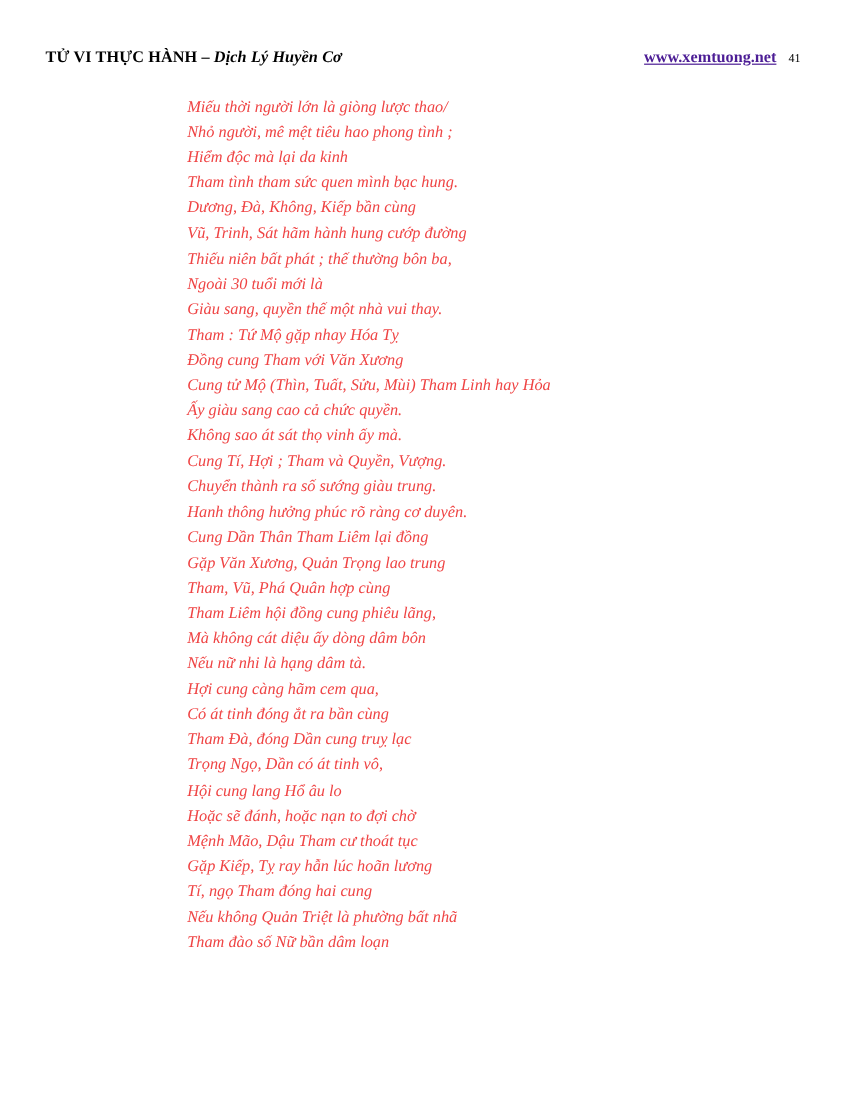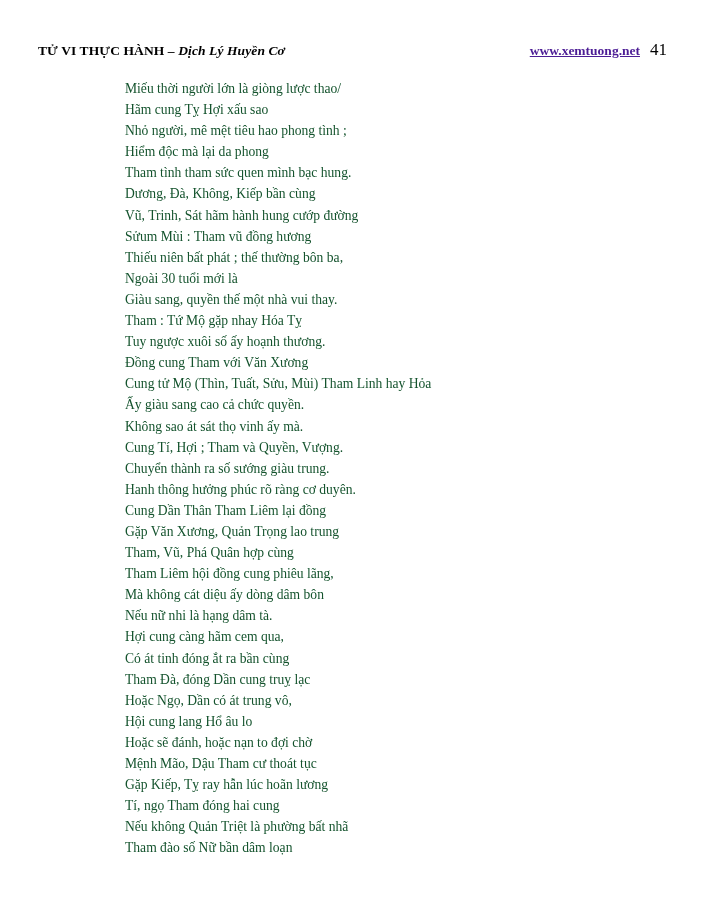--- a/index.html
+++ b/index.html
@@ -49,81 +49,80 @@
     white-space: nowrap;
   }
   .site-link {
     color: #4c1d95;
     text-decoration: underline;
     font-weight: bold;
     font-size: 13.5px;
     font-family: "Liberation Serif", serif;
   }
   .page-number {
-    font-size: 17px;
+    font-size: 10px;
     font-family: "Liberation Serif", serif;
     color: #000000;
   }
   .body-block {
     position: absolute;
     top: 78px;
     left: 125px;
     right: 40px;
   }
   .line {
+    font-style: italic;
     font-size: 13.6px;
     line-height: 21.1px;
     white-space: pre;
-    color: #14532d;
+    color: #ef4444;
+    margin-left: 31px;
   }
 </style>
 </head>
 <body>
 
 <div class="page">
 
   <div class="header">
     <div class="header-left"><span>TỬ VI THỰC HÀNH</span><span> – </span><span class="italic-part">Dịch Lý Huyền Cơ</span></div>
     <div class="header-right">
       <a class="site-link" href="#">www.xemtuong.net</a>
       <span class="page-number">41</span>
     </div>
   </div>
 
   <div class="body-block">
     <div class="line">Miếu thời người lớn là giòng lược thao/</div>
-    <div class="line">Hãm cung Tỵ Hợi xấu sao</div>
     <div class="line">Nhỏ người, mê mệt tiêu hao phong tình ;</div>
-    <div class="line">Hiểm độc mà lại da phong</div>
+    <div class="line">Hiểm độc mà lại da kinh</div>
     <div class="line">Tham tình tham sức quen mình bạc hung.</div>
     <div class="line">Dương, Đà, Không, Kiếp bần cùng</div>
     <div class="line">Vũ, Trinh, Sát hãm hành hung cướp đường</div>
-    <div class="line">Sửum Mùi : Tham vũ đồng hương</div>
     <div class="line">Thiếu niên bất phát ; thế thường bôn ba,</div>
     <div class="line">Ngoài 30 tuổi mới là</div>
     <div class="line">Giàu sang, quyền thế một nhà vui thay.</div>
     <div class="line">Tham : Tứ Mộ gặp nhay Hóa Tỵ</div>
-    <div class="line">Tuy ngược xuôi số ấy hoạnh thương.</div>
     <div class="line">Đồng cung Tham với Văn Xương</div>
     <div class="line">Cung tử Mộ (Thìn, Tuất, Sửu, Mùi) Tham Linh hay Hỏa</div>
     <div class="line">Ấy giàu sang cao cả chức quyền.</div>
     <div class="line">Không sao át sát thọ vinh ấy mà.</div>
     <div class="line">Cung Tí, Hợi ; Tham và Quyền, Vượng.</div>
     <div class="line">Chuyển thành ra số sướng giàu trung.</div>
     <div class="line">Hanh thông hưởng phúc rõ ràng cơ duyên.</div>
     <div class="line">Cung Dần Thân Tham Liêm lại đồng</div>
     <div class="line">Gặp Văn Xương, Quản Trọng lao trung</div>
     <div class="line">Tham, Vũ, Phá Quân hợp cùng</div>
     <div class="line">Tham Liêm hội đồng cung phiêu lãng,</div>
     <div class="line">Mà không cát diệu ấy dòng dâm bôn</div>
     <div class="line">Nếu nữ nhi là hạng dâm tà.</div>
     <div class="line">Hợi cung càng hãm cem qua,</div>
     <div class="line">Có át tinh đóng ắt ra bần cùng</div>
     <div class="line">Tham Đà, đóng Dần cung truỵ lạc</div>
-    <div class="line">Hoặc Ngọ, Dần có át trung vô,</div>
+    <div class="line">Trọng Ngọ, Dần có át tinh vô,</div>
     <div class="line">Hội cung lang Hổ âu lo</div>
     <div class="line">Hoặc sẽ đánh, hoặc nạn to đợi chờ</div>
     <div class="line">Mệnh Mão, Dậu Tham cư thoát tục</div>
     <div class="line">Gặp Kiếp, Tỵ ray hẫn lúc hoãn lương</div>
     <div class="line">Tí, ngọ Tham đóng hai cung</div>
     <div class="line">Nếu không Quản Triệt là phường bất nhã</div>
     <div class="line">Tham đào số Nữ bần dâm loạn</div>
 
   </div>
 

